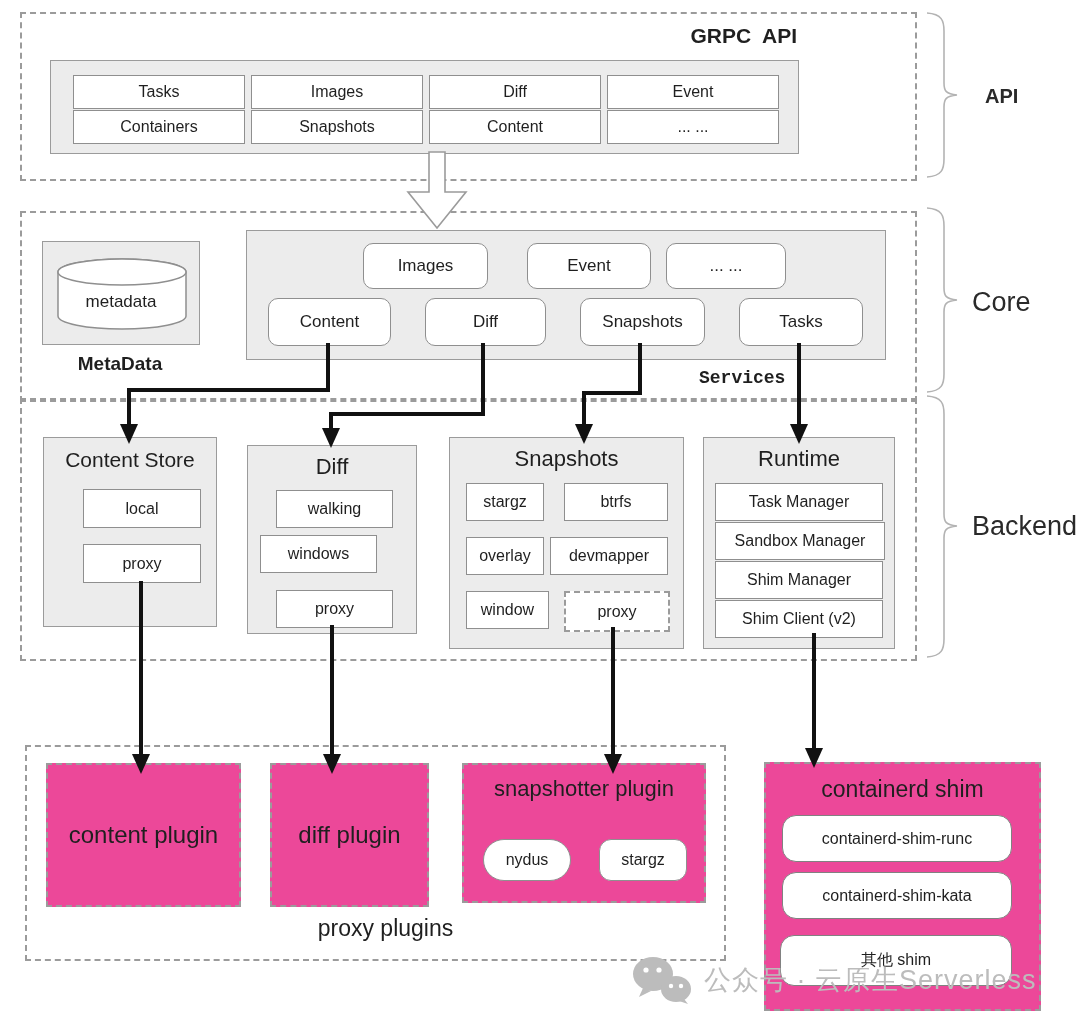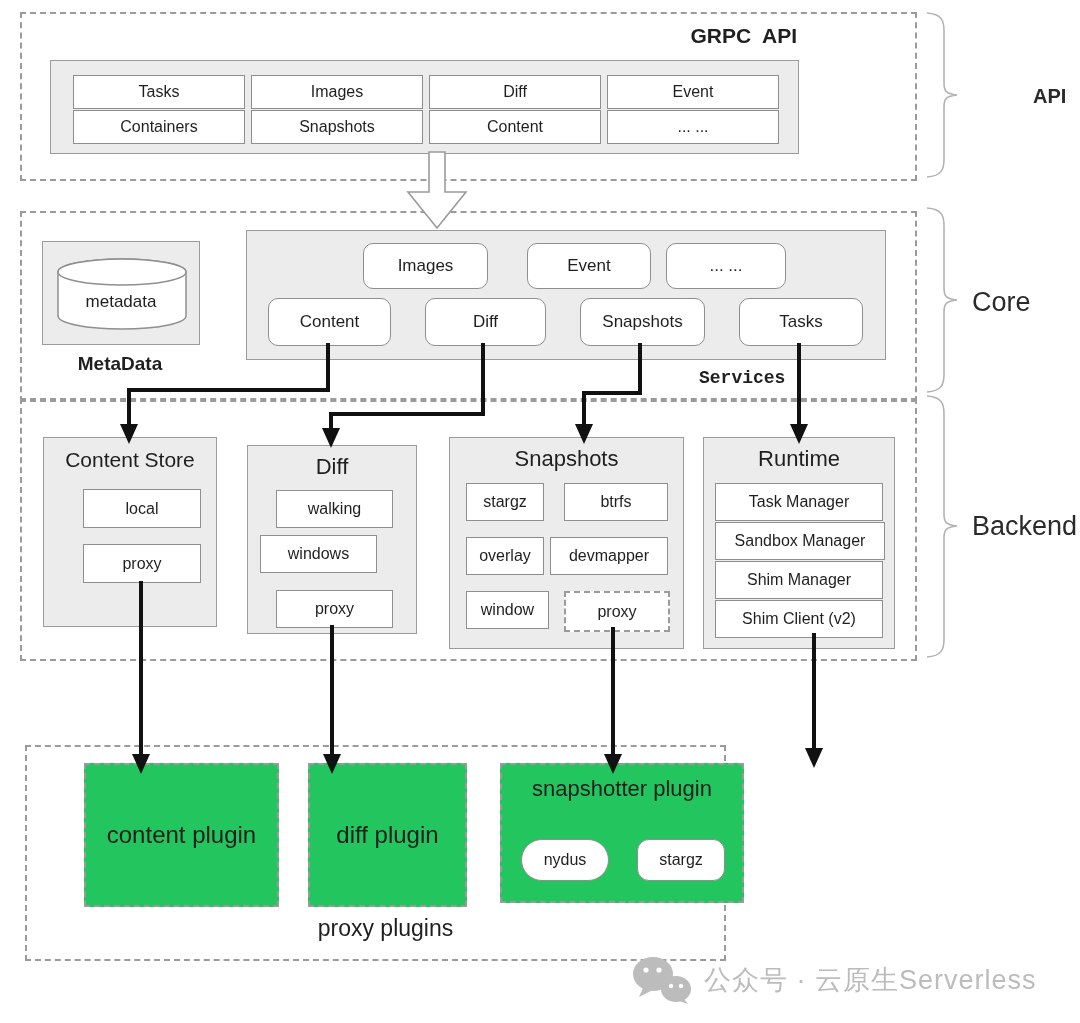--- a/index.html
+++ b/index.html
@@ -9,21 +9,21 @@
   .dashed-section{position:absolute;border:2px dashed #9b9b9b;background:transparent;}
   .panel{position:absolute;background:#ececec;border:1.5px solid #9b9b9b;}
   .wcell{position:absolute;background:#fff;border:1.5px solid #8f8f8f;
          display:flex;align-items:center;justify-content:center;font-size:16px;}
   .rcell{position:absolute;background:#fff;border:1.5px solid #8f8f8f;border-radius:10px;
          display:flex;align-items:center;justify-content:center;font-size:17px;}
   .ptitle{position:absolute;left:0;right:0;text-align:center;}
   .sec-label{position:absolute;color:#2a2a2a;}
   .svg-overlay{position:absolute;left:0;top:0;pointer-events:none;}
   .pre{white-space:pre;}
-  .plug-box{position:absolute;background:#22c55e;border:2px dashed #9b9b9b;margin-left:38px;}
+  .plug-box{position:absolute;background:#ec4899;border:2px dashed #9b9b9b;}
   .shim-row{position:absolute;background:#fff;border:1.5px solid #818181;border-radius:14px;
             display:flex;align-items:center;justify-content:center;font-size:16px;}
   .watermark{position:absolute;display:flex;align-items:center;gap:10px;color:#bcbcbc;
              font-size:27px;z-index:10;letter-spacing:1px;}
 </style>
 </head>
 <body>
 
 <div class="canvas">
 
@@ -104,22 +104,28 @@
   <div class="plug-box" style="left:270px;top:763px;width:155px;height:140px;display:flex;align-items:center;justify-content:center;font-size:24px;">diff plugin</div>
 
   <div class="plug-box" style="left:462px;top:763px;width:240px;height:136px;">
     <div class="ptitle" style="top:11px;font-size:22px;">snapshotter plugin</div>
     <div class="rcell" style="left:19px;top:74px;width:86px;height:40px;border-radius:21px;font-size:16px;">nydus</div>
     <div class="rcell" style="left:135px;top:74px;width:86px;height:40px;border-radius:12px;font-size:16px;">stargz</div>
   </div>
 
   <div class="abs" style="left:37px;top:915px;width:697px;text-align:center;font-size:23px;">proxy plugins</div>
 
+  <div class="plug-box" style="left:764px;top:762px;width:273px;height:245px;">
+    <div class="ptitle" style="top:12px;font-size:23px;">containerd shim</div>
+    <div class="shim-row" style="left:16px;top:51px;width:228px;height:45px;">containerd-shim-runc</div>
+    <div class="shim-row" style="left:16px;top:108px;width:228px;height:45px;">containerd-shim-kata</div>
+    <div class="shim-row" style="left:14px;top:171px;width:230px;height:49px;">其他 shim</div>
+  </div>
 
-  <div class="sec-label" style="left:985px;top:85px;font-size:20px;font-weight:bold;margin-left:48px;">API</div>
+  <div class="sec-label" style="left:985px;top:85px;font-size:20px;font-weight:bold;">API</div>
   <div class="sec-label" style="left:972px;top:287px;font-size:27px;">Core</div>
   <div class="sec-label" style="left:972px;top:511px;font-size:27px;">Backend</div>
 
   <svg class="svg-overlay" width="1080" height="1023" viewBox="0 0 1080 1023">
 
     <polygon points="429,152 445,152 445,192 466,192 437,228 408,192 429,192" fill="#ffffff" stroke="#9b9b9b" stroke-width="1.6"></polygon>
 
     <g stroke="#111111" stroke-width="4" fill="none">
       <path d="M328 343 L328 390 L129 390 L129 426"></path>
       <path d="M483 343 L483 414 L331 414 L331 430"></path>

